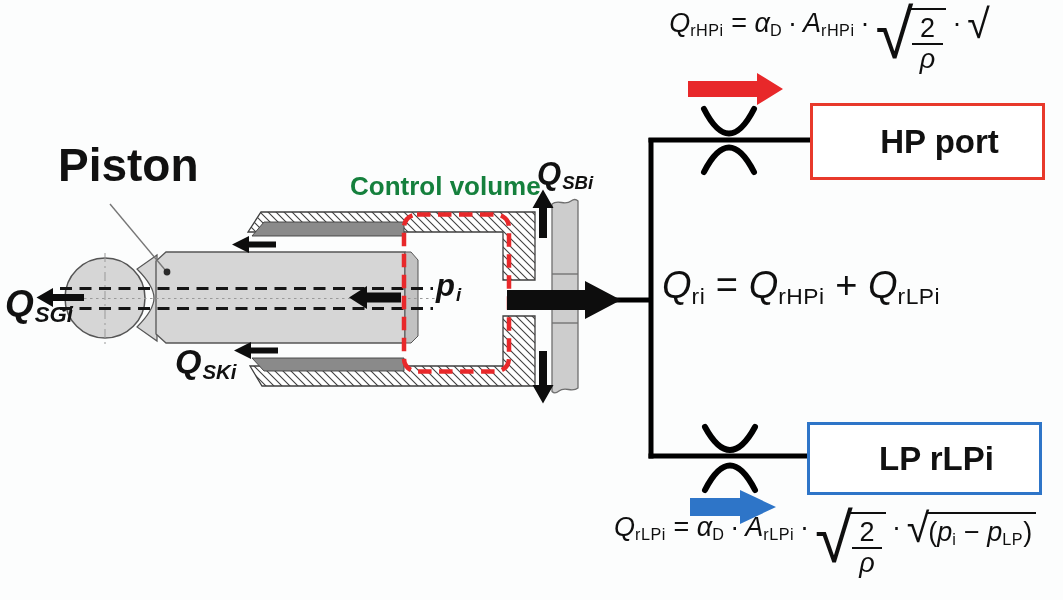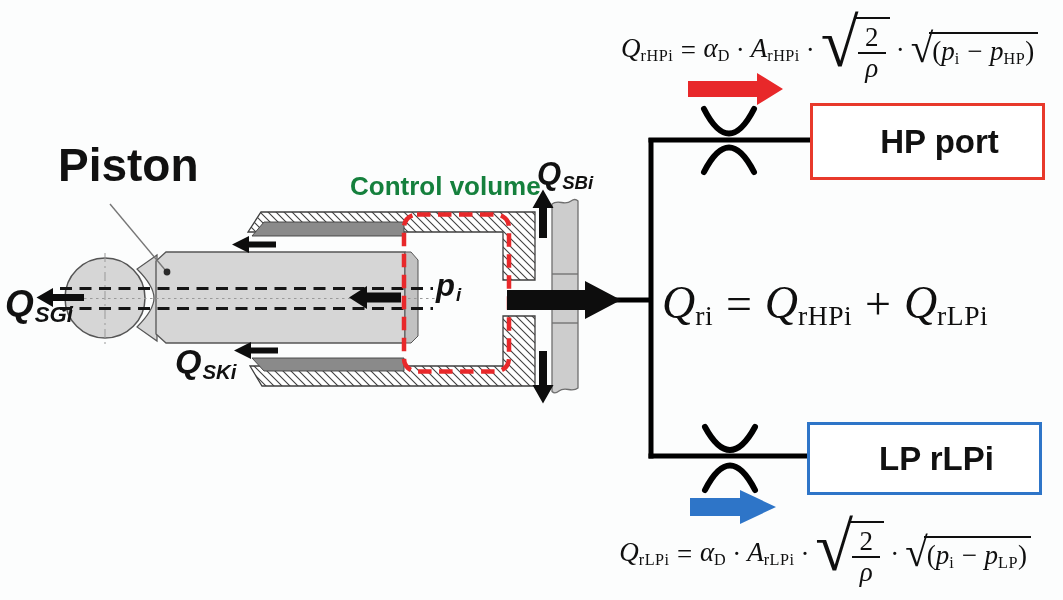--- a/index.html
+++ b/index.html
@@ -11,22 +11,22 @@
   .piston-lbl{font-weight:bold;font-size:46px;letter-spacing:0px;}
   .cv-lbl{font-weight:bold;font-size:26px;color:#15803d;}
   .qlbl{font-weight:bold;font-style:italic;white-space:nowrap;}
   .qlbl .sb{font-size:0.60em;vertical-align:-0.28em;margin-left:1px;}
   
   .portbox{display:flex;align-items:center;justify-content:center;background:#fff;
            font-weight:bold;font-size:33px;padding-left:24px;}
   .portbox.hp{border:3.5px solid #e8392b;}
   .portbox.lp{border:3.5px solid #2e75c8;}
   
-  .eq{position:absolute;display:flex;align-items:center;justify-content:center;
-      font-family:Liberation Serif, serif;color:#0f0f0f;white-space:nowrap;}
+  .eq{position:absolute;display:flex;align-items:flex-start;justify-content:center;
+      font-family:Liberation Sans, sans-serif;color:#0f0f0f;white-space:nowrap;}
   .eq .tok{white-space:nowrap;}
   .eq .it{font-style:italic;}
   .eq .sb{font-size:0.60em;vertical-align:-0.25em;font-style:normal;letter-spacing:0.5px;}
   .eq .op{margin:0 0.28em;font-style:normal;}
   .eq .dotop{margin:0 0.22em;font-style:normal;}
   .sqrt{display:inline-flex;align-items:flex-start;}
   .rad{font-style:normal;line-height:0.78;}
   .rad-big{font-size:2.55em;}
   .rad-med{font-size:1.52em;}
   .cnt{display:inline-block;border-top:2.4px solid #0f0f0f;margin-left:-0.14em;
@@ -146,25 +146,24 @@
     <span class="sqrt">
       <span class="rad rad-big">√</span>
       <span class="cnt"><span class="frac">
             <span class="num">2</span>
             <span class="den it">ρ</span>
           </span></span>
     </span>
     <span class="dotop">·</span>
     <span class="sqrt">
       <span class="rad rad-med">√</span>
-      <span class="cnt"><span>(</span><span class="it">p</span><span class="sb">i</span><span class="op">−</span><span class="it">p</span><span class="sb">HP</span><span>)</span></span>
     </span>
   </div>
 
-  <div class="eq" style="left:662px;top:276px;font-size:46px;">
+  <div class="eq" style="left:662px;top:264px;font-size:38px;">
     <span class="tok"><span class="it">Q</span><span class="sb">ri</span></span>
     <span class="op">=</span>
     <span class="tok"><span class="it">Q</span><span class="sb">rHPi</span></span>
     <span class="op">+</span>
     <span class="tok"><span class="it">Q</span><span class="sb">rLPi</span></span>
   </div>
 
   <div class="eq" style="left:590px;top:512px;width:470px;height:84px;font-size:27px;">
     <span class="tok"><span class="it">Q</span><span class="sb">rLPi</span></span>
     <span class="op">=</span>

